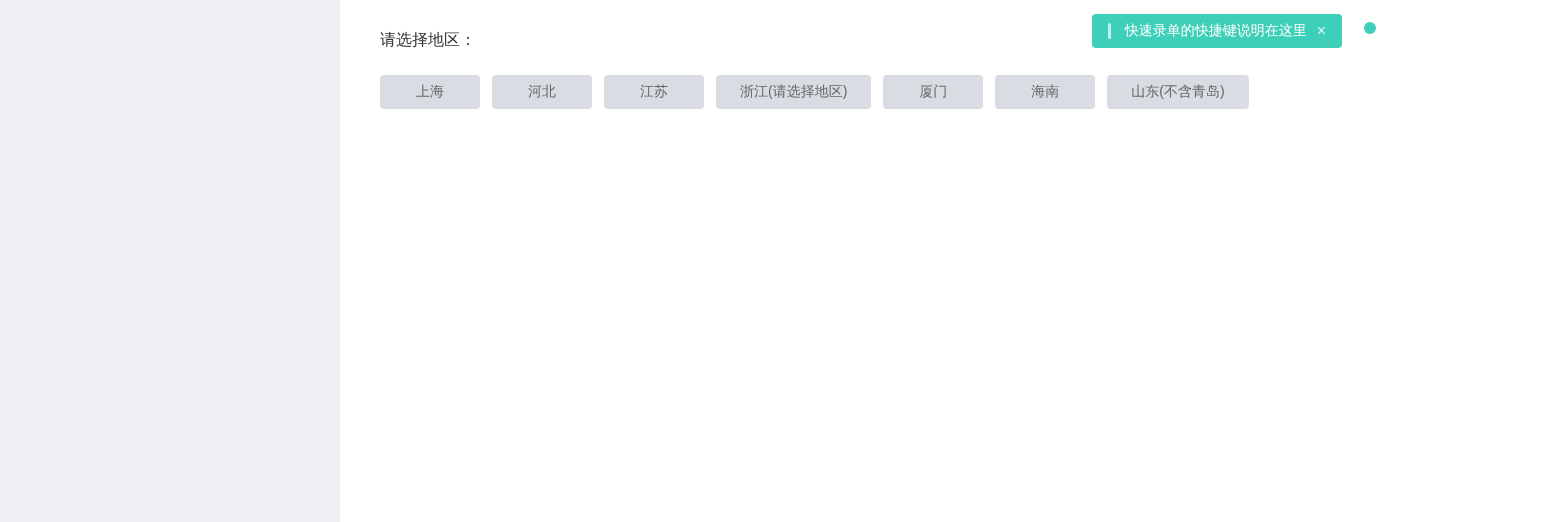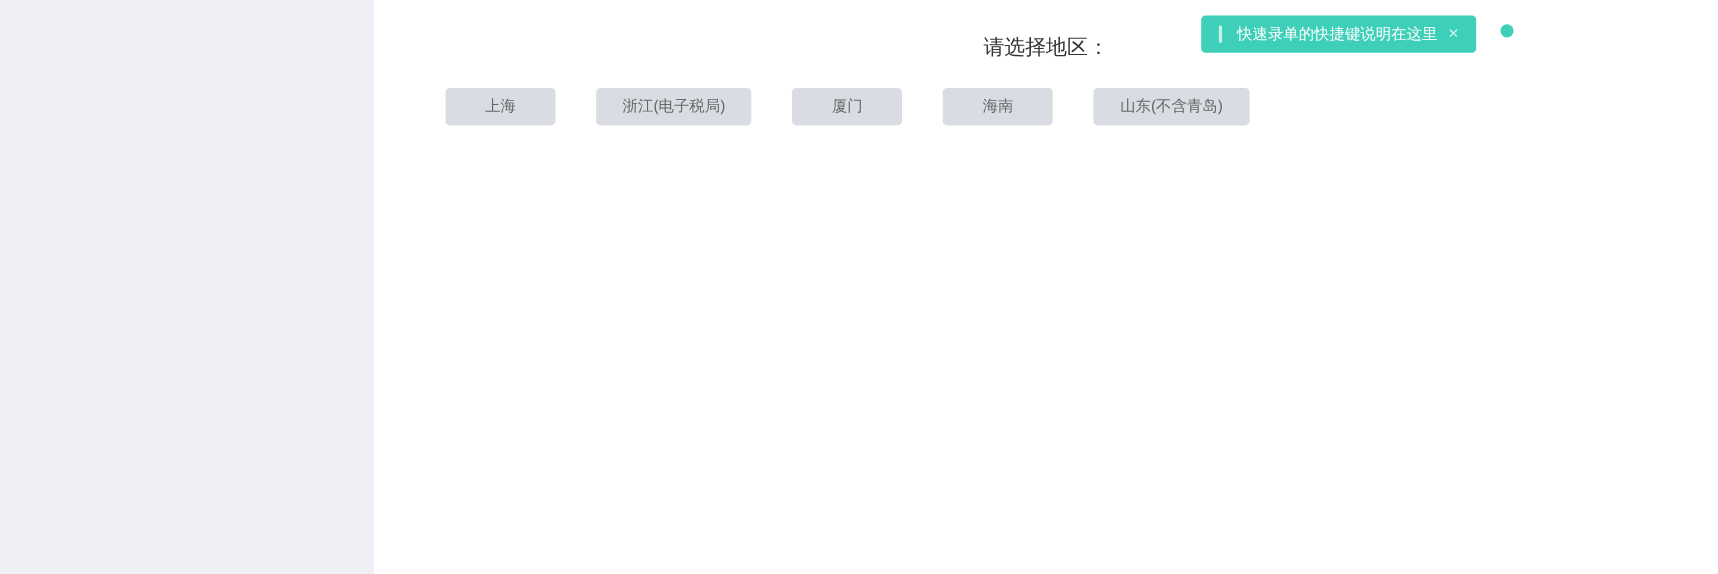--- a/index.html
+++ b/index.html
@@ -30,45 +30,43 @@
       position: absolute;
       left: 340px;
       top: 0;
       right: 0;
       bottom: 0;
       background: #ffffff;
       padding: 30px 40px;
     }
 
     .page-title {
-      font-size: 19px;
+      font-size: 16px;
       color: #333;
       margin-bottom: 24px;
       font-weight: normal;
-      text-align: center;
     }
 
     .region-buttons {
       display: flex;
       flex-wrap: wrap;
       gap: 12px;
     }
 
     .region-btn {
       background: #d9dde3;
       color: #666;
       border: none;
       border-radius: 4px;
       padding: 8px 24px;
       font-size: 14px;
       cursor: pointer;
       min-width: 100px;
       text-align: center;
       white-space: nowrap;
-      margin-left: 25px;
     }
 
     
     .tooltip-banner {
       position: absolute;
       top: 14px;
       right: 220px;
       background: #3ecfb8;
       color: #fff;
       padding: 8px 16px;
@@ -110,21 +108,23 @@
 </head>
 <body>
 
 <div class="left-sidebar"></div>
 
 <div class="main-content">
   <div class="page-title">请选择地区：</div>
   <div class="region-buttons">
 
   <button class="region-btn">上海</button>
-      <button class="region-btn">浙江(电子税局)</button>
+      <button class="region-btn">河北</button>
+      <button class="region-btn">江苏</button>
+      <button class="region-btn">浙江(请选择地区)</button>
       <button class="region-btn">厦门</button>
       <button class="region-btn">海南</button>
       <button class="region-btn">山东(不含青岛)</button>
     </div>
 </div>
 
 <div class="tooltip-banner">
   <span>快速录单的快捷键说明在这里</span>
   <span class="tooltip-close">×</span>
 </div>

